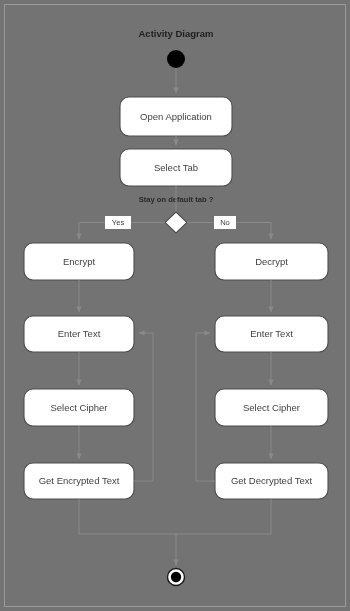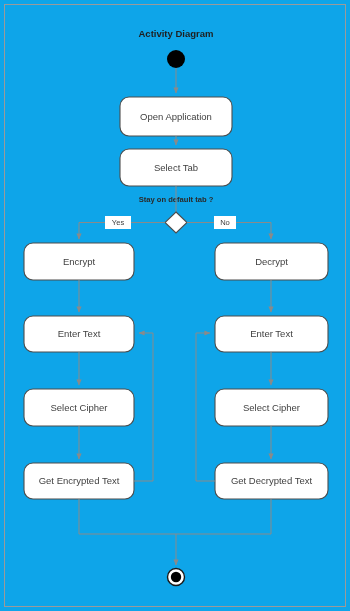--- a/index.html
+++ b/index.html
@@ -10,21 +10,21 @@
   body {
     width: 350px;
     height: 611px;
     font-family: "Liberation Sans", sans-serif;
     overflow: hidden;
   }
   #canvas {
     position: relative;
     width: 350px;
     height: 611px;
-    background: #0ea5e9;
+    background: #737373;
   }
   svg#diagram {
     display: block;
     width: 350px;
     height: 611px;
   }
   .page-border {
     fill: none;
     stroke: #9a9a9a;
     stroke-width: 1;

